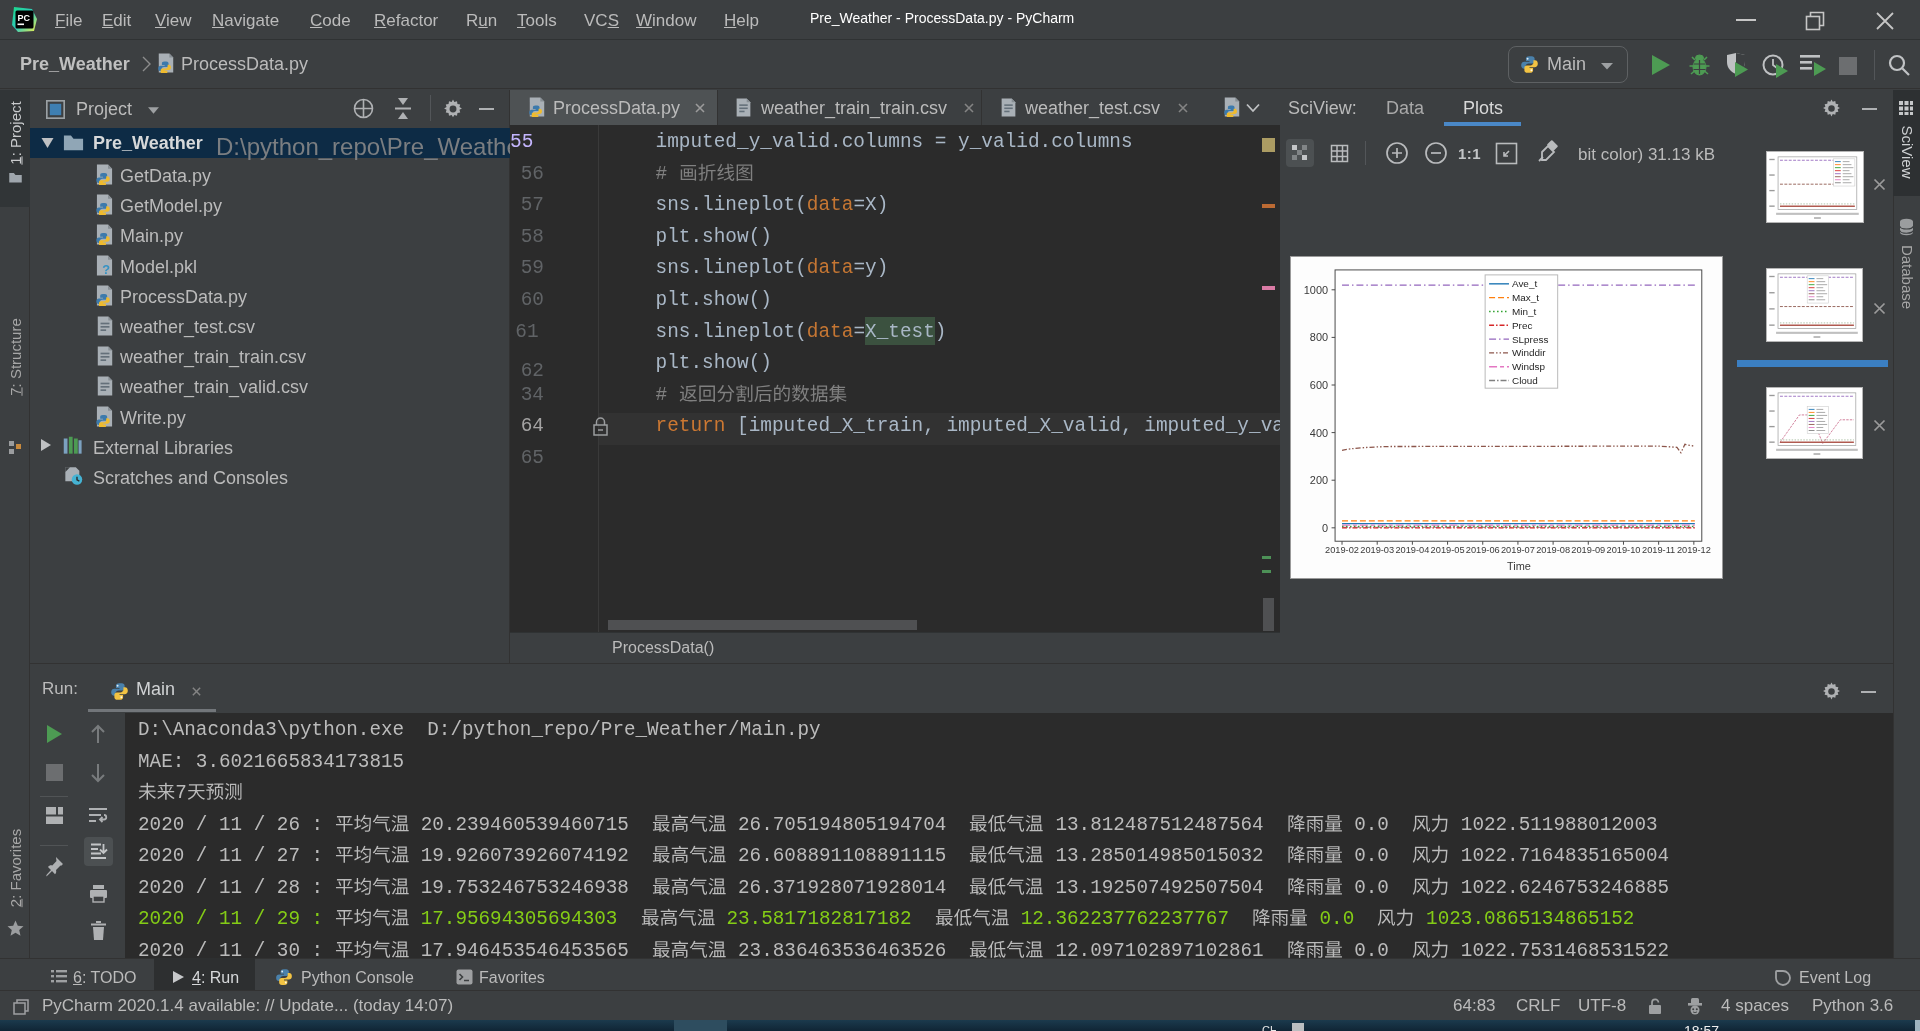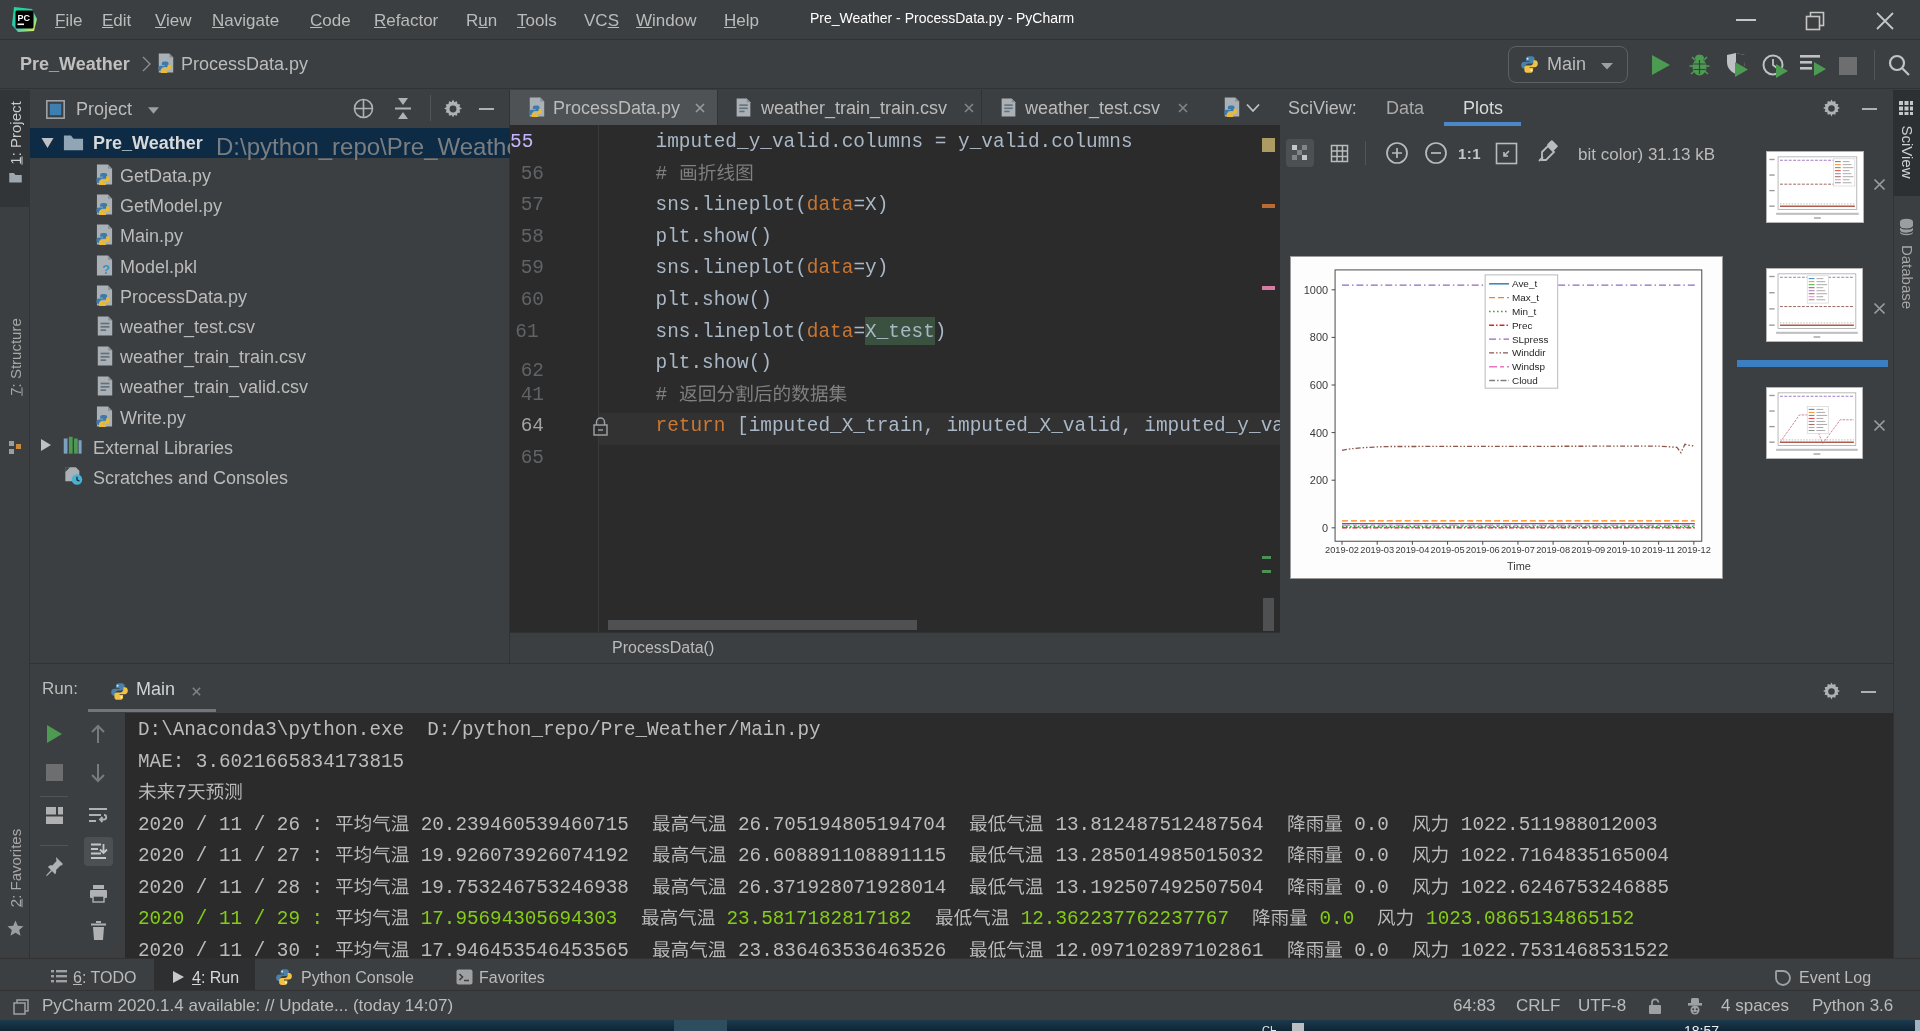--- a/index.html
+++ b/index.html
@@ -350,21 +350,21 @@
 <div class="a" style="left:598px;top:413px;width:682px;height:32px;background:#323232"></div>
 <div class="a" style="left:598px;top:125px;width:1px;height:507px;background:#3a3a3a"></div>
 <div class="a emono" style="left:510px;top:131px;width:34px;text-align:left;color:#c4b5fd">55</div>
 <div class="a emono" style="left:510px;top:163px;width:34px;text-align:right;color:#606366">56</div>
 <div class="a emono" style="left:510px;top:194px;width:34px;text-align:right;color:#606366">57</div>
 <div class="a emono" style="left:510px;top:226px;width:34px;text-align:right;color:#606366">58</div>
 <div class="a emono" style="left:510px;top:257px;width:34px;text-align:right;color:#606366">59</div>
 <div class="a emono" style="left:510px;top:289px;width:34px;text-align:right;color:#606366">60</div>
 <div class="a emono" style="left:510px;top:321px;width:34px;text-align:center;color:#606366">61</div>
 <div class="a emono" style="left:510px;top:360px;width:34px;text-align:right;color:#606366">62</div>
-<div class="a emono" style="left:510px;top:384px;width:34px;text-align:right;color:#606366">41</div>
+<div class="a emono" style="left:510px;top:384px;width:34px;text-align:right;color:#606366">34</div>
 <div class="a emono" style="left:510px;top:415px;width:34px;text-align:right;color:#a4a3a3">64</div>
 <div class="a emono" style="left:510px;top:447px;width:34px;text-align:right;color:#606366">65</div>
 <div class="a emono" style="left:609px;top:131px;color:#a9b7c6;width:671px;overflow:hidden">    imputed_y_valid.columns = y_valid.columns</div>
 <div class="a emono" style="left:609px;top:163px;color:#a9b7c6;width:671px;overflow:hidden">    <span style="color:#808080"># </span><svg style="vertical-align:-3.0px" width="74.8" height="19.2" viewBox="0 0 4000 1027" fill="#808080">
       <g transform="translate(0,880) scale(1,-1)">
         <use href="#u753b" x="0"></use>
         <use href="#u6298" x="1000"></use>
         <use href="#u7ebf" x="2000"></use>
         <use href="#u56fe" x="3000"></use>
       </g>

